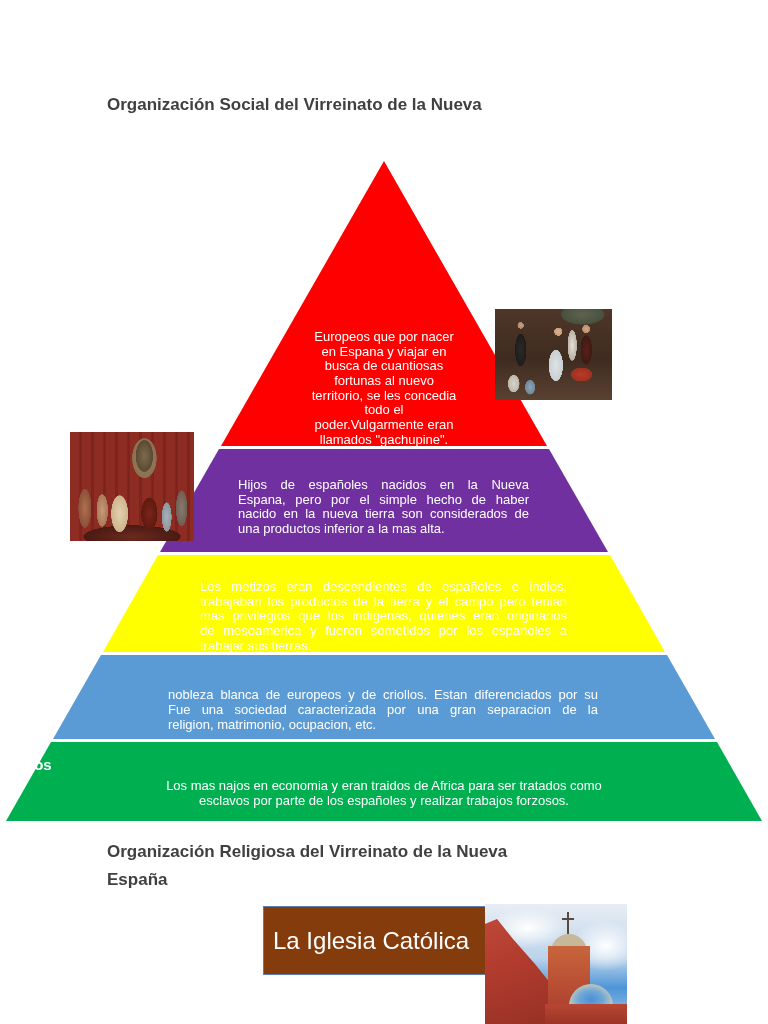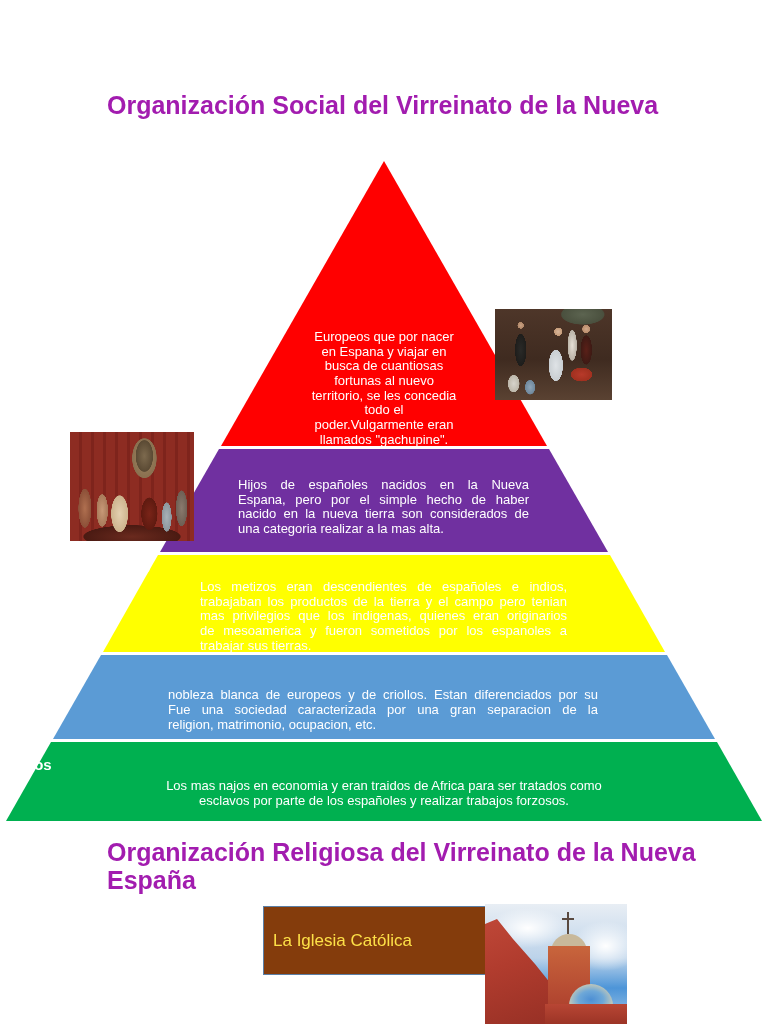--- a/index.html
+++ b/index.html
@@ -2,22 +2,22 @@
 <html><head>
 <meta charset="utf-8">
 <style>
   html, body { margin: 0; padding: 0; }
   body {
     width: 768px; height: 1024px; position: relative; overflow: hidden;
     background: #ffffff;
     font-family: "Liberation Sans", sans-serif;
   }
   .title {
-    position: absolute; left: 107px; font-weight: bold; font-size: 25px;
-    color: #a21caf; white-space: nowrap; line-height: 28px;
+    position: absolute; left: 107px; font-weight: bold; font-size: 17px;
+    color: #404040; white-space: nowrap; line-height: 28px;
   }
   .band { position: absolute; left: 0; width: 768px; }
   .band-red    { top: 161px; height: 285px; background: #FF0000;
                  clip-path: polygon(384px 0, 384px 0, 547px 285px, 221px 285px); }
   .band-purple { top: 449px; height: 103px; background: #7030A0;
                  clip-path: polygon(219px 0, 549px 0, 608px 103px, 160px 103px); }
   .band-yellow { top: 555px; height: 97px; background: #FFFF00;
                  clip-path: polygon(158px 0, 610px 0, 665px 97px, 103px 97px); }
   .band-blue   { top: 655px; height: 84px; background: #5B9BD5;
                  clip-path: polygon(101px 0, 667px 0, 715px 84px, 53px 84px); }
@@ -98,21 +98,21 @@
     position: absolute; left: 60px; top: 100px; width: 82px; height: 20px;
     background: linear-gradient(180deg, #b84634, #9c3426);
   }
 
   .church-box {
     position: absolute; left: 263px; top: 906px; width: 221px; height: 67px;
     background: #843C0C; border: 1px solid #5B7FA6;
     display: flex; align-items: center;
   }
   .church-box-label {
-    margin-left: 9px; font-size: 17px; color: #fde047; white-space: nowrap;
+    margin-left: 9px; font-size: 24px; color: #ffffff; white-space: nowrap;
   }
 </style>
 </head>
 <body>
 
 <div class="title" style="top:91px;">Organización Social del Virreinato de la Nueva</div>
 
 <div>
   <div class="band band-red"></div>
   <div class="band band-purple"></div>
@@ -130,21 +130,21 @@
     <div class="ln">todo el</div>
     <div class="ln">poder.Vulgarmente eran</div>
     <div class="ln">llamados "gachupine".</div>
   </div>
 
   <div class="lvl-heading" style="top:454px;">Criollos</div>
   <div class="lvl-body justify" style="left:238px; top:478px; width:291px;">
     <div class="ln">Hijos de españoles nacidos en la Nueva</div>
     <div class="ln">Espana, pero por el simple hecho de haber</div>
     <div class="ln">nacido en la nueva tierra son considerados de</div>
-    <div class="ln last">una categoria realizar a la mas alta.</div>
+    <div class="ln last">una productos inferior a la mas alta.</div>
   </div>
 
   <div class="lvl-heading" style="top:558px;">Mestizos e indigenas</div>
   <div class="lvl-body justify" style="left:200px; top:580px; width:367px;">
     <div class="ln">Los metizos eran descendientes de españoles e indios,</div>
     <div class="ln">trabajaban los productos de la tierra y el campo pero tenian</div>
     <div class="ln">mas privilegios que los indigenas, quienes eran originarios</div>
     <div class="ln">de mesoamerica y fueron sometidos por los espanoles a</div>
     <div class="ln last">trabajar sus tierras.</div>
   </div>

